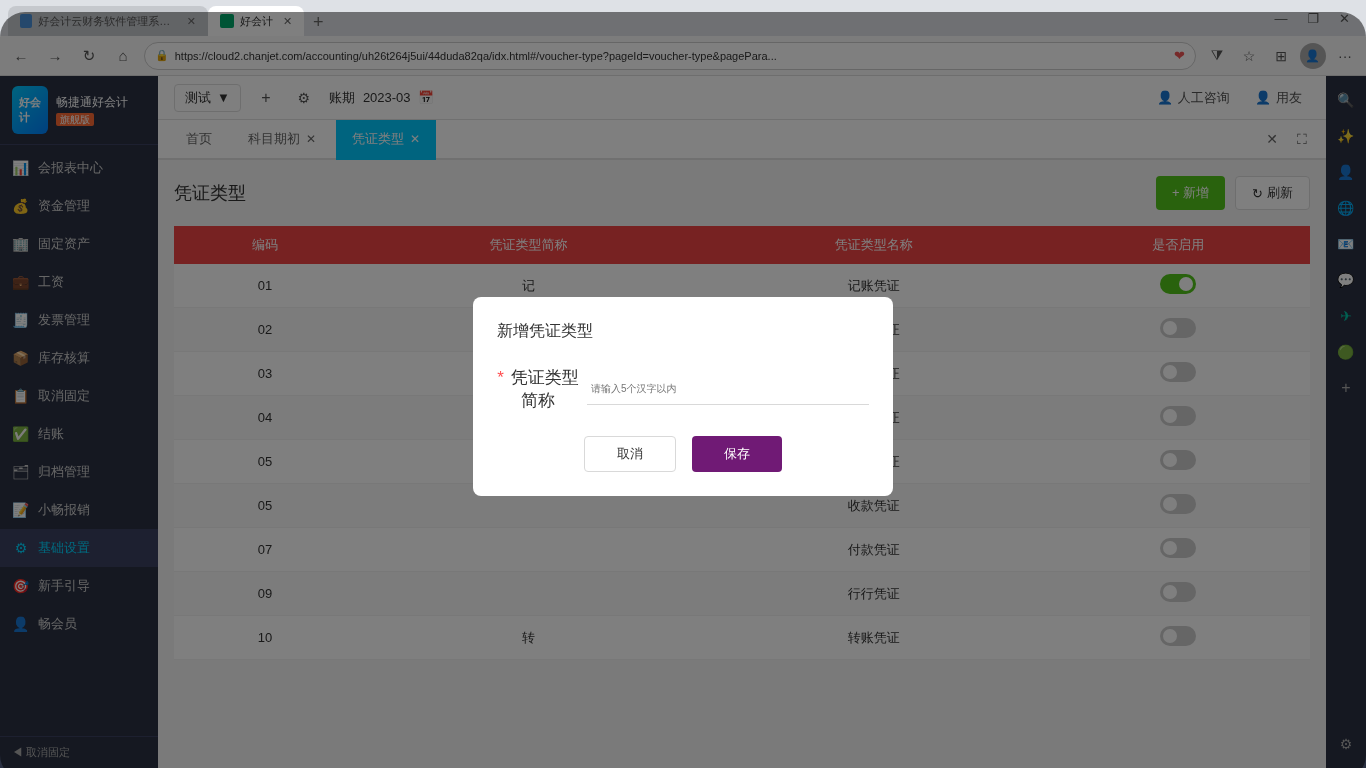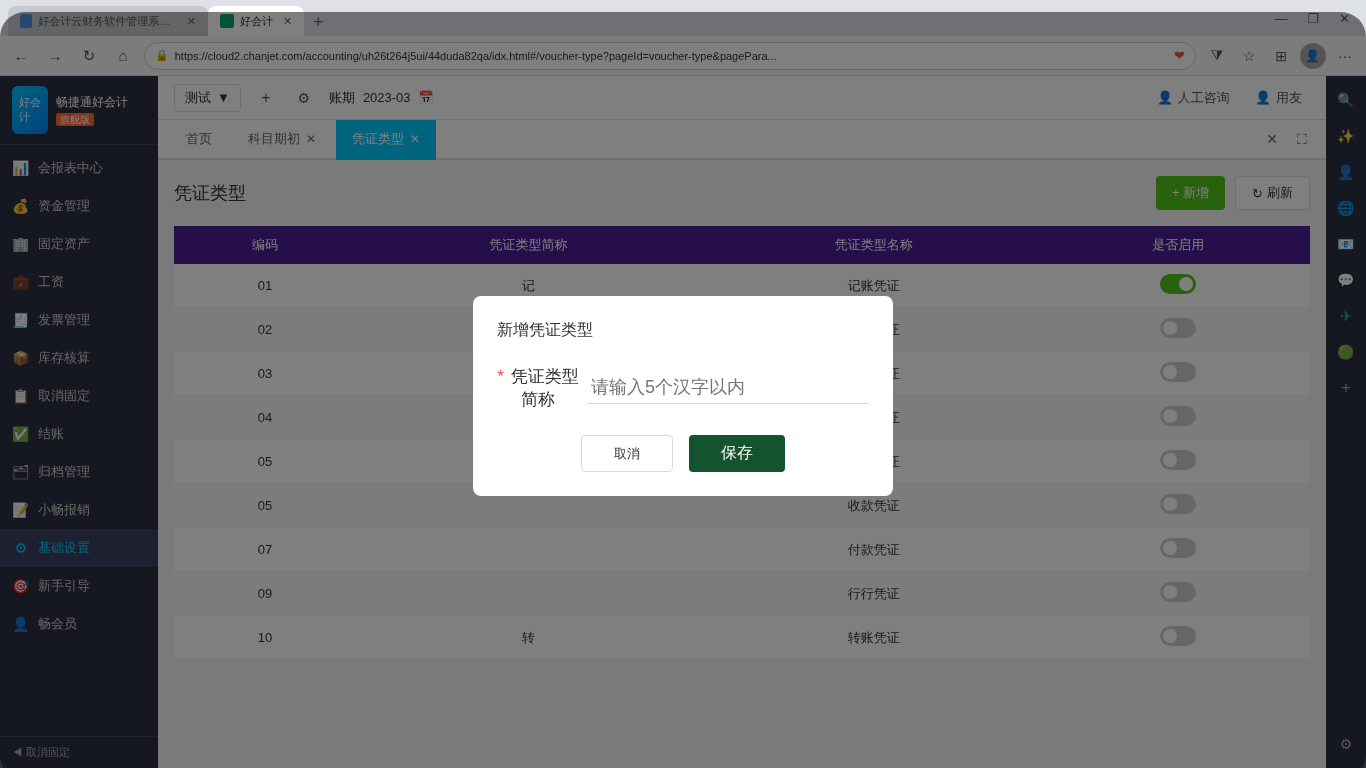--- a/index.html
+++ b/index.html
@@ -26,21 +26,21 @@
     .toolbar-icons { display: flex; gap: 6px; align-items: center; }
     .toolbar-icon { width: 26px; height: 26px; display: flex; align-items: center; justify-content: center; cursor: pointer; color: #555; font-size: 14px; border-radius: 4px; }
     .profile-icon { width: 26px; height: 26px; border-radius: 50%; background: #aaa; display: flex; align-items: center; justify-content: center; color: #fff; font-size: 12px; }
 
     
     .app-container { display: flex; height: calc(768px - 36px - 40px); }
 
     
     .sidebar { width: 158px; background: #2a3042; color: #fff; display: flex; flex-direction: column; overflow: hidden; }
     .sidebar-logo { display: flex; align-items: center; padding: 10px 12px; gap: 8px; border-bottom: 1px solid #3a4060; }
-    .logo-icon { width: 36px; height: 48px; background: linear-gradient(135deg, #00c8ff, #0080ff); border-radius: 6px; display: flex; align-items: center; justify-content: center; color: #fff; font-size: 11px; font-weight: normal; }
+    .logo-icon { width: 36px; height: 48px; background: linear-gradient(135deg, #00c8ff, #0080ff); border-radius: 6px; display: flex; align-items: center; justify-content: center; color: #fff; font-size: 11px; font-weight: bold; }
     .logo-badge { font-size: 10px; background: #ff6b35; color: #fff; padding: 1px 4px; border-radius: 2px; }
     .sidebar-nav { flex: 1; overflow-y: auto; padding: 4px 0; }
     .sidebar-nav::-webkit-scrollbar { width: 4px; }
     .sidebar-nav::-webkit-scrollbar-thumb { background: #555; }
     .nav-item { display: flex; align-items: center; padding: 10px 12px; cursor: pointer; gap: 8px; color: #ccc; font-size: 13px; }
     .nav-item.active { color: #00d4ff; }
     .nav-item-icon { width: 18px; height: 18px; display: flex; align-items: center; justify-content: center; font-size: 14px; }
     .sidebar-footer { padding: 8px 12px; border-top: 1px solid #3a4060; }
     .cancel-pin { font-size: 11px; color: #aaa; display: flex; align-items: center; gap: 4px; cursor: pointer; }
 
@@ -61,40 +61,40 @@
     
     .content-area { flex: 1; overflow: auto; padding: 16px; position: relative; }
     .page-header { display: flex; align-items: center; justify-content: space-between; margin-bottom: 16px; }
     .page-title { font-size: 18px; color: #333; font-weight: 500; }
     .header-actions { display: flex; gap: 10px; }
     .btn-primary { background: #52c41a; color: #fff; border: none; padding: 7px 16px; border-radius: 4px; cursor: pointer; font-size: 13px; display: flex; align-items: center; gap: 4px; }
     .btn-default { background: #fff; color: #333; border: 1px solid #ddd; padding: 7px 16px; border-radius: 4px; cursor: pointer; font-size: 13px; display: flex; align-items: center; gap: 4px; }
 
     
     .data-table { width: 100%; border-collapse: collapse; background: #fff; }
-    .data-table thead tr { background: #4c1d95; color: #fff; font-family: Liberation Serif, serif; }
+    .data-table thead tr { background: #ef4444; color: #fff; font-family: Liberation Serif, serif; }
     .data-table th { padding: 10px 16px; text-align: center; font-size: 13px; font-weight: 500; }
     .data-table td { padding: 10px 16px; text-align: center; font-size: 13px; color: #333; border-bottom: 1px solid #f0f0f0; }
     .data-table tbody tr:nth-child(even) { background: #f9f9f9; }
     .toggle-on { display: inline-block; width: 36px; height: 20px; background: #52c41a; border-radius: 10px; position: relative; cursor: pointer; }
     .toggle-on::after { content: ''; position: absolute; right: 3px; top: 3px; width: 14px; height: 14px; background: #fff; border-radius: 50%; }
     .toggle-off { display: inline-block; width: 36px; height: 20px; background: #ccc; border-radius: 10px; position: relative; cursor: pointer; }
     .toggle-off::after { content: ''; position: absolute; left: 3px; top: 3px; width: 14px; height: 14px; background: #fff; border-radius: 50%; }
 
     
     .modal-overlay { position: fixed; top: 12px; left: 0; width: 100%; height: 100%; background: rgba(0,0,0,0.5); display: flex; align-items: center; justify-content: center; z-index: 1000; border-radius: 25px; }
     .modal { background: #fff; border-radius: 8px; width: 420px; padding: 24px; position: relative; }
     .modal-title { font-size: 16px; color: #333; font-weight: 500; margin-bottom: 24px; }
     .form-item { display: flex; align-items: center; margin-bottom: 20px; }
     .form-label { width: 90px; text-align: center; font-size: 17px; color: #333; padding-right: 8px; }
     .form-required { color: #ff4d4f; margin-right: 2px; }
-    .form-input { flex: 1; height: 32px; border: none; border-bottom: 1px solid #d9d9d9; outline: none; font-size: 18px; padding: 0 4px; color: #3b82f6; }
+    .form-input { flex: 1; height: 32px; border: none; border-bottom: 1px solid #d9d9d9; outline: none; font-size: 10px; padding: 0 4px; color: #3b82f6; }
     .modal-footer { display: flex; justify-content: center; gap: 16px; margin-top: 24px; }
     .btn-cancel { padding: 8px 32px; border: 1px solid #d9d9d9; background: #fff; border-radius: 4px; cursor: pointer; font-size: 13px; color: #333; }
-    .btn-save { padding: 8px 32px; border: none; background: #14532d; border-radius: 4px; cursor: pointer; font-size: 16px; color: #fff; }
+    .btn-save { padding: 8px 32px; border: none; background: #701a75; border-radius: 4px; cursor: pointer; font-size: 13px; color: #fff; }
     .content-icon-btn { width: 24px; height: 24px; display: flex; align-items: center; justify-content: center; cursor: pointer; color: #666; font-size: 14px; }
   </style>
 </head>
 <body>
 
 <div class="browser-chrome">
   <div class="browser-tabs">
     <div class="browser-tab inactive">
       <span class="tab-favicon" style="background:#4a90d9;"></span>
       <span style="max-width:140px;overflow:hidden;white-space:nowrap;text-overflow:ellipsis;font-size:11px;">好会计云财务软件管理系统_会计</span>

